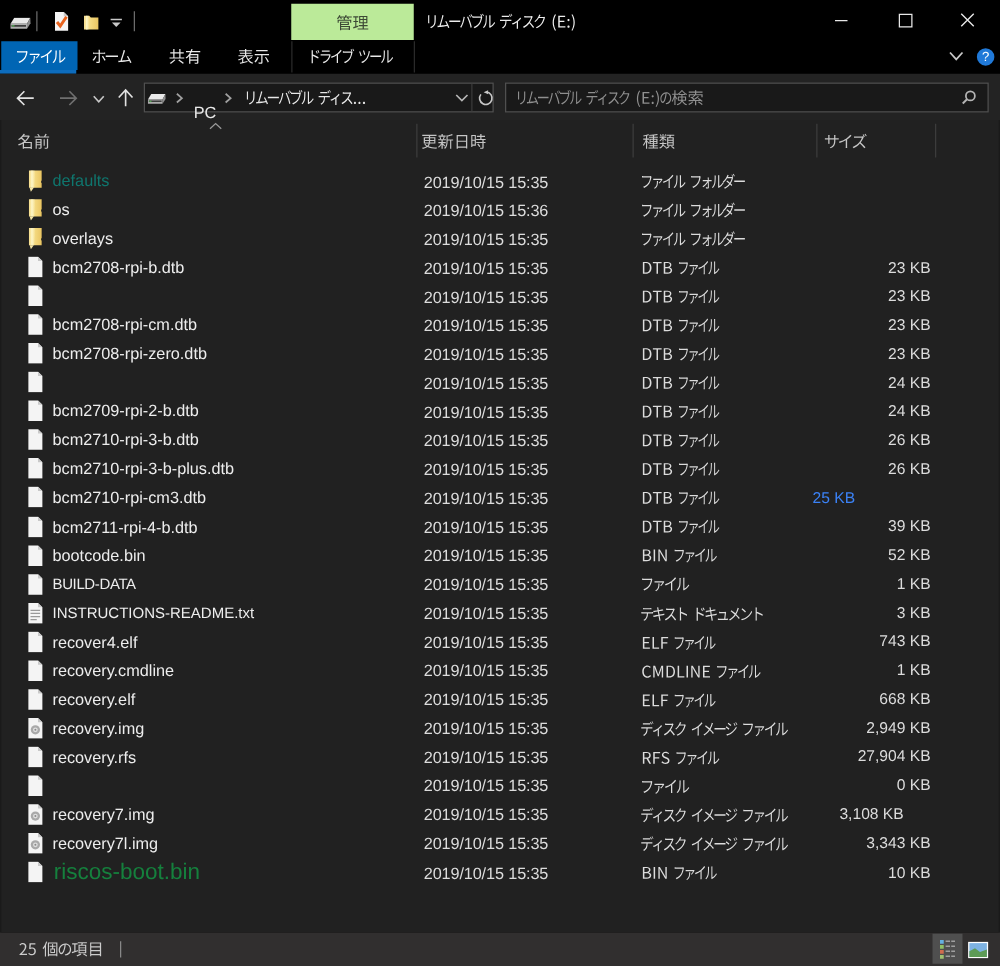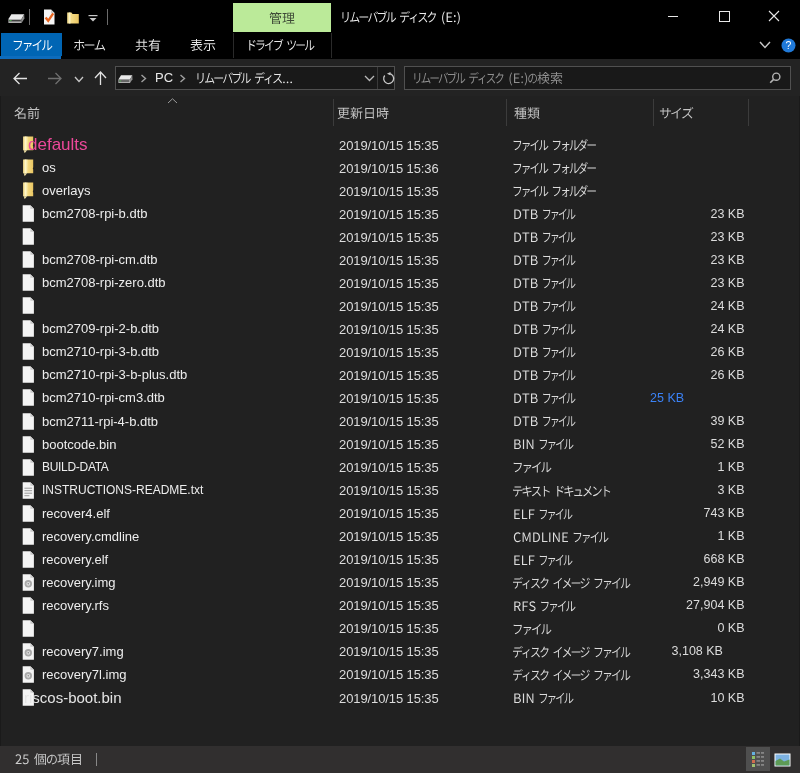--- a/index.html
+++ b/index.html
@@ -198,21 +198,21 @@
 <svg class="ab" style="left:94px;top:71px" width="13" height="15" viewBox="0 0 13 15">
 <path d="M6.5,14 L6.5,1.5 M1,7 L6.5,1 L12,7" stroke="#e2e2e2" stroke-width="1.3" fill="none"></path>
     </svg>
 <div class="ab" style="left:115px;top:66px;width:280px;height:24px;background:#191919;border:1px solid #505050;box-sizing:border-box"></div>
 <svg class="ab" style="left:118px;top:75px" width="15" height="9" viewBox="0 0 17 10">
       <use href="#i_drive"></use>
     </svg>
 <svg class="ab" style="left:140px;top:74px" width="7" height="9" viewBox="0 0 7 9">
 <path d="M1.5,1 L5.5,4.5 L1.5,8" stroke="#a0a0a0" stroke-width="1.4" fill="none"></path>
     </svg>
-<div class="ab txt" style="left:155px;top:66px;width:30px;height:24px;line-height:24px;font-size:13px;color:#e8e8e8">PC</div>
+<div class="ab txt" style="left:155px;top:78px;width:30px;height:24px;line-height:24px;font-size:13px;color:#e8e8e8">PC</div>
 <svg class="ab" style="left:179px;top:74px" width="7" height="9" viewBox="0 0 7 9">
 <path d="M1.5,1 L5.5,4.5 L1.5,8" stroke="#a0a0a0" stroke-width="1.4" fill="none"></path>
     </svg>
 <svg class="jp" style="left:195.5px;top:70px;fill:#e8e8e8;" width="97.0" height="16" viewBox="0 -13 97.0 16">
       <use href="#j_crumb"></use>
     </svg>
 <svg class="ab" style="left:364px;top:75px" width="11" height="7" viewBox="0 0 11 7">
 <path d="M1,1 L5.5,5.5 L10,1" stroke="#b8b8b8" stroke-width="1.3" fill="none"></path>
     </svg>
 <div class="ab" style="left:377px;top:67px;width:1px;height:22px;background:#3a3a3a"></div>
@@ -246,21 +246,21 @@
 <svg class="ab" style="left:166.5px;top:98px" width="11" height="6" viewBox="0 0 11 6">
 <path d="M1,5 L5.5,0.8 L10,5" stroke="#9a9a9a" stroke-width="1" fill="none"></path>
     </svg>
 <div class="ab" style="left:332.5px;top:99px;width:1px;height:27px;background:#3c3c3c"></div>
 <div class="ab" style="left:506px;top:99px;width:1px;height:27px;background:#3c3c3c"></div>
 <div class="ab" style="left:653px;top:99px;width:1px;height:27px;background:#3c3c3c"></div>
 <div class="ab" style="left:748px;top:99px;width:1px;height:27px;background:#3c3c3c"></div>
 <svg class="ab" style="left:22.8px;top:135.8px" width="10.5" height="17.5" viewBox="0 0 10.5 17.5">
       <use href="#i_folder"></use>
     </svg>
-<div class="ab txt" style="left:28px;top:133.0px;height:23px;line-height:23px;font-size:17px;letter-spacing:0px;color:#ec4899">defaults</div>
+<div class="ab txt" style="left:42px;top:133.0px;height:23px;line-height:23px;font-size:13px;letter-spacing:0px;color:#0f766e">defaults</div>
 <div class="ab txt" style="left:339px;top:133.5px;height:23px;line-height:23px;font-size:13px;letter-spacing:-0.1px;color:#dcdcdc">2019/10/15 15:35</div>
 <svg class="jp" style="left:512.5px;top:136.9px;fill:#dcdcdc;" width="83.0" height="16" viewBox="0 -13 83.0 16">
       <use href="#j_t_folder"></use>
     </svg>
 <svg class="ab" style="left:22.8px;top:158.8px" width="10.5" height="17.5" viewBox="0 0 10.5 17.5">
       <use href="#i_folder"></use>
     </svg>
 <div class="ab txt" style="left:42px;top:156.0px;height:23px;line-height:23px;font-size:13px;letter-spacing:0px;color:#ededed">os</div>
 <div class="ab txt" style="left:339px;top:156.5px;height:23px;line-height:23px;font-size:13px;letter-spacing:-0.1px;color:#dcdcdc">2019/10/15 15:36</div>
 <svg class="jp" style="left:512.5px;top:159.94px;fill:#dcdcdc;" width="83.0" height="16" viewBox="0 -13 83.0 16">
@@ -456,21 +456,21 @@
     </svg>
 <div class="ab txt" style="left:42px;top:662.9px;height:23px;line-height:23px;font-size:13px;letter-spacing:0px;color:#ededed">recovery7l.img</div>
 <div class="ab txt" style="left:339px;top:663.4px;height:23px;line-height:23px;font-size:13px;letter-spacing:-0.1px;color:#dcdcdc">2019/10/15 15:35</div>
 <svg class="jp" style="left:512.5px;top:666.8199999999999px;fill:#dcdcdc;" width="117.0" height="16" viewBox="0 -13 117.0 16">
       <use href="#j_t_img"></use>
     </svg>
 <div class="ab txt" style="left:650px;top:663.4px;width:94.5px;height:23px;line-height:23px;font-size:12.5px;color:#dcdcdc;text-align:right">3,343 KB</div>
 <svg class="ab" style="left:22px;top:689.0px" width="12.5" height="17" viewBox="0 0 12.5 17">
       <use href="#i_file"></use>
     </svg>
-<div class="ab txt" style="left:24px;top:686.0px;height:23px;line-height:23px;font-size:15px;letter-spacing:0px;color:#e5e5e5">riscos-boot.bin</div>
+<div class="ab txt" style="left:43px;top:686.0px;height:23px;line-height:23px;font-size:18px;letter-spacing:0px;color:#15803d">riscos-boot.bin</div>
 <div class="ab txt" style="left:339px;top:686.5px;height:23px;line-height:23px;font-size:13px;letter-spacing:-0.1px;color:#dcdcdc">2019/10/15 15:35</div>
 <svg class="jp" style="left:512.5px;top:689.86px;fill:#dcdcdc;" width="60.0" height="16" viewBox="0 -13 60.0 16">
       <use href="#j_t_bin"></use>
     </svg>
 <div class="ab txt" style="left:650px;top:686.5px;width:94.5px;height:23px;line-height:23px;font-size:12.5px;color:#dcdcdc;text-align:right">10 KB</div>
 <div class="ab" style="left:0px;top:746px;width:800px;height:27px;background:#312f2f"></div>
 <svg class="jp" style="left:15px;top:751px;fill:#cccccc;" width="68.0" height="16" viewBox="0 -13 68.0 16">
       <use href="#j_status"></use>
     </svg>
 <div class="ab" style="left:95.5px;top:753px;width:1px;height:13px;background:#888"></div>

